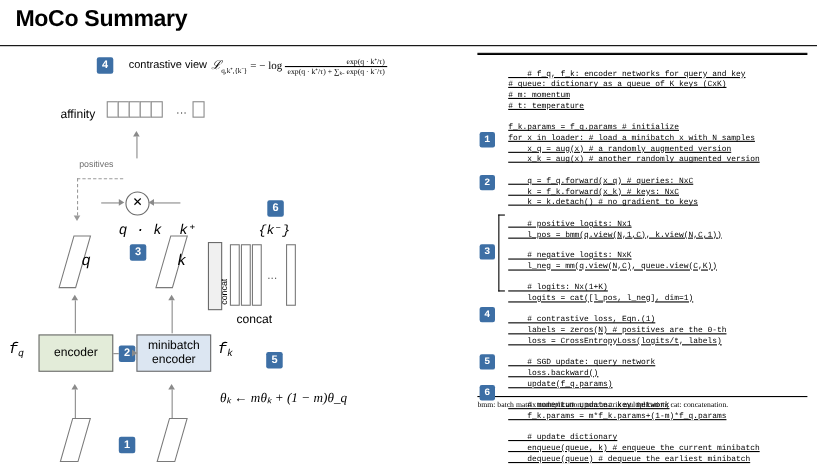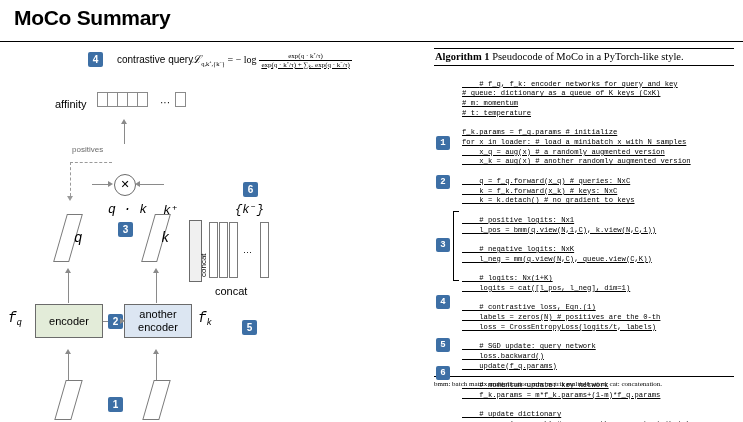--- a/index.html
+++ b/index.html
@@ -172,26 +172,26 @@
     border-left: 1px dashed #9a9a9a;
   }
   .math {
     position: absolute;
     font-family: "Liberation Serif", serif;
     white-space: nowrap;
   }
   .frac {
     display: inline-block;
     vertical-align: middle;
-    text-align: center;
+    text-align: right;
     font-size: 7px;
     line-height: 1.15;
   }
   .frac .num { border-bottom: 1px solid #000; padding: 0 2px; display: block; }
-  .frac .den { padding: 0 2px; display: block; text-decoration: underline; }
+  .frac .den { padding: 0 2px; display: block; }
   
   #algo {
     position: absolute;
     left: 434px;
     top: 48px;
     width: 300px;
     height: 366px;
   }
   #algo .hline { background: #000; height: 1px; width: 100%; }
   #algo .hline-thin { background: #000; height: 1px; width: 100%; }
@@ -241,21 +241,21 @@
 </style>
 </head>
 <body>
 
 <div id="page-title">MoCo Summary</div>
 <div class="rule"></div>
 
 <div id="diagram">
 
   <div class="badge" style="left:88px; top:10px;">4</div>
-  <div class="lbl" style="left:117px; top:12px; font-size:10px;">contrastive query</div>
+  <div class="lbl" style="left:117px; top:12px; font-size:10px;">contrastive view</div>
 
   <div class="math" style="left:192px; top:9px; font-size:11px;">
     <span style="font-style:italic;">ℒ</span><span style="font-size:6.5px; vertical-align:-3px;">q,k⁺,{k⁻}</span>
     <span style="font-size:10px;">= − log</span>
     <span class="frac">
       <span class="num">exp(q · k⁺/τ)</span>
       <span class="den">exp(q · k⁺/τ) + ∑ₖ₋ exp(q · k⁻/τ)</span>
     </span>
   </div>
 
@@ -310,51 +310,48 @@
   <div class="queue-bar" style="left:260px; top:180px;"></div>
   <div class="lbl" style="left:215px; top:243px; font-size:11px;">concat</div>
 
   <div class="arrow-v" style="left:68px; top:231px; height:30px;"></div>
   <div class="ahead-up" style="left:65px; top:226px;"></div>
   <div class="arrow-v" style="left:156px; top:231px; height:30px;"></div>
   <div class="ahead-up" style="left:153px; top:226px;"></div>
 
   <div class="box enc-q" style="left:35px; top:262px; width:68px; height:34px;">encoder</div>
   <div class="box enc-k" style="left:124px; top:262px; width:68px; height:34px; flex-direction:column;">
-    <span>another</span>
+    <span>minibatch</span>
     <span>encoder</span>
   </div>
 
   <div class="lbl-i" style="left:8px; top:268px; font-size:14px;"><span>f</span><span style="font-size:9px; vertical-align:-3px;">q</span></div>
   <div class="lbl-i" style="left:198px; top:268px; font-size:14px;"><span>f</span><span style="font-size:9px; vertical-align:-3px;">k</span></div>
 
   <div class="badge" style="left:108px; top:272px;">2</div>
   <div class="arrow-h" style="left:103px; top:279px; width:5px;"></div>
   <div class="ahead-right" style="left:120px; top:276px;"></div>
 
   <div class="badge" style="left:242px; top:278px;">5</div>
+  <div class="math" style="left:200px; top:310px; font-size:12px; font-style:italic;">θₖ ← mθₖ + (1 − m)θ_q</div>
 
   <div class="arrow-v" style="left:68px; top:312px; height:26px;"></div>
   <div class="ahead-up" style="left:65px; top:307px;"></div>
   <div class="arrow-v" style="left:156px; top:312px; height:26px;"></div>
   <div class="ahead-up" style="left:153px; top:307px;"></div>
 
   <div class="para skew" style="left:60px; top:338px; width:17px; height:40px;"></div>
   <div class="para skew" style="left:148px; top:338px; width:17px; height:40px;"></div>
 
   <div class="badge" style="left:108px; top:355px;">1</div>
 
 </div>
 
 <div id="algo">
   <div class="hline"></div>
-  <div id="algo-title">
-    <b>Algorithm 1</b>
-    <span>Pseudocode of MoCo in a PyTorch-like style.</span>
-  </div>
   <div class="hline-thin"></div>
 
   <div id="algo-code">
     <span># f_q, f_k: encoder networks for query and key
 # queue: dictionary as a queue of K keys (CxK)
 # m: momentum
 # t: temperature
 
 f_k.params = f_q.params # initialize
 for x in loader: # load a minibatch x with N samples

